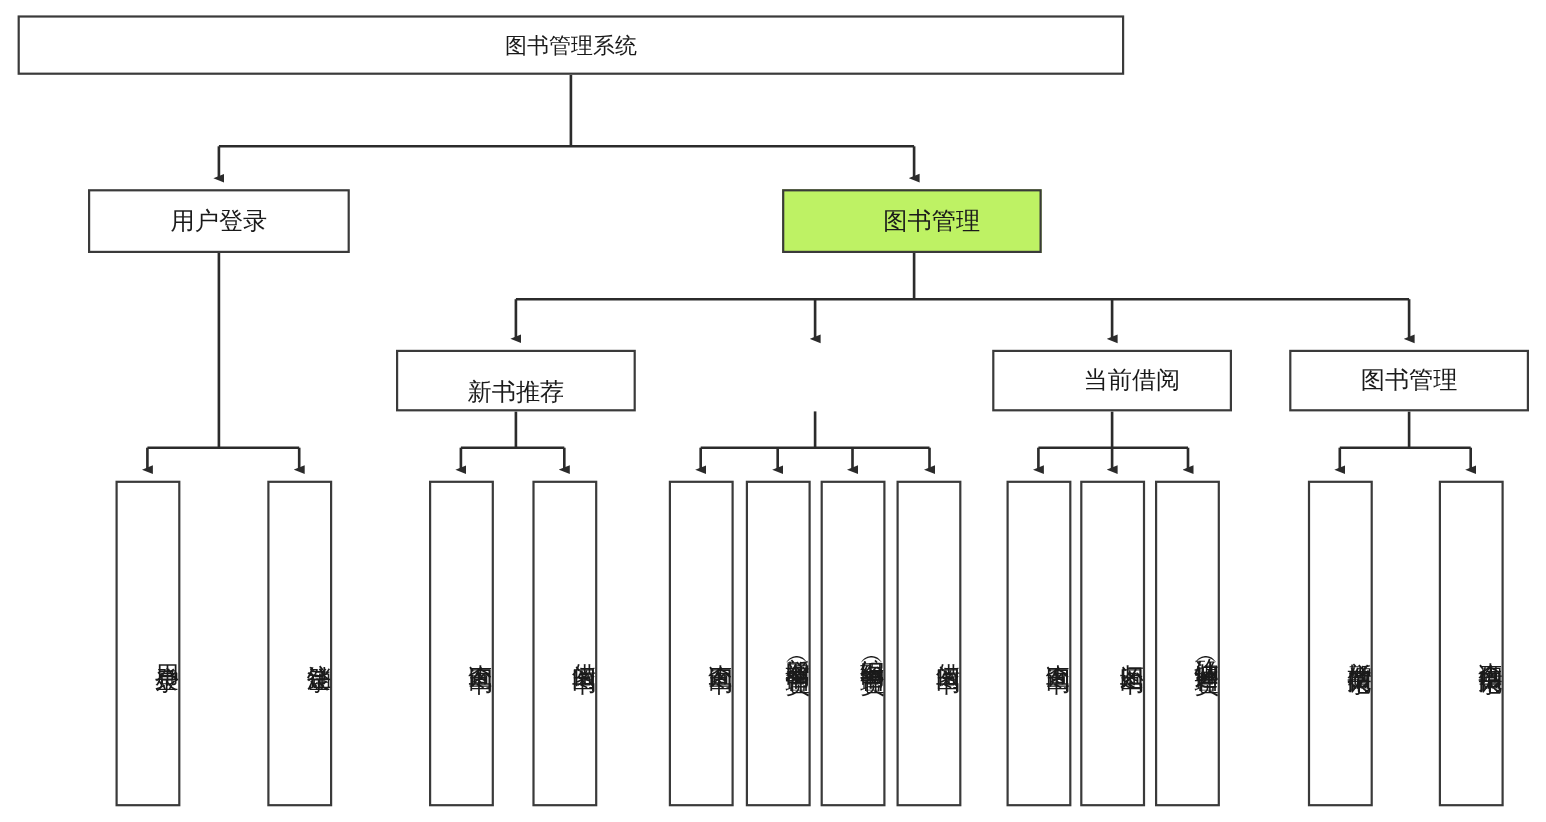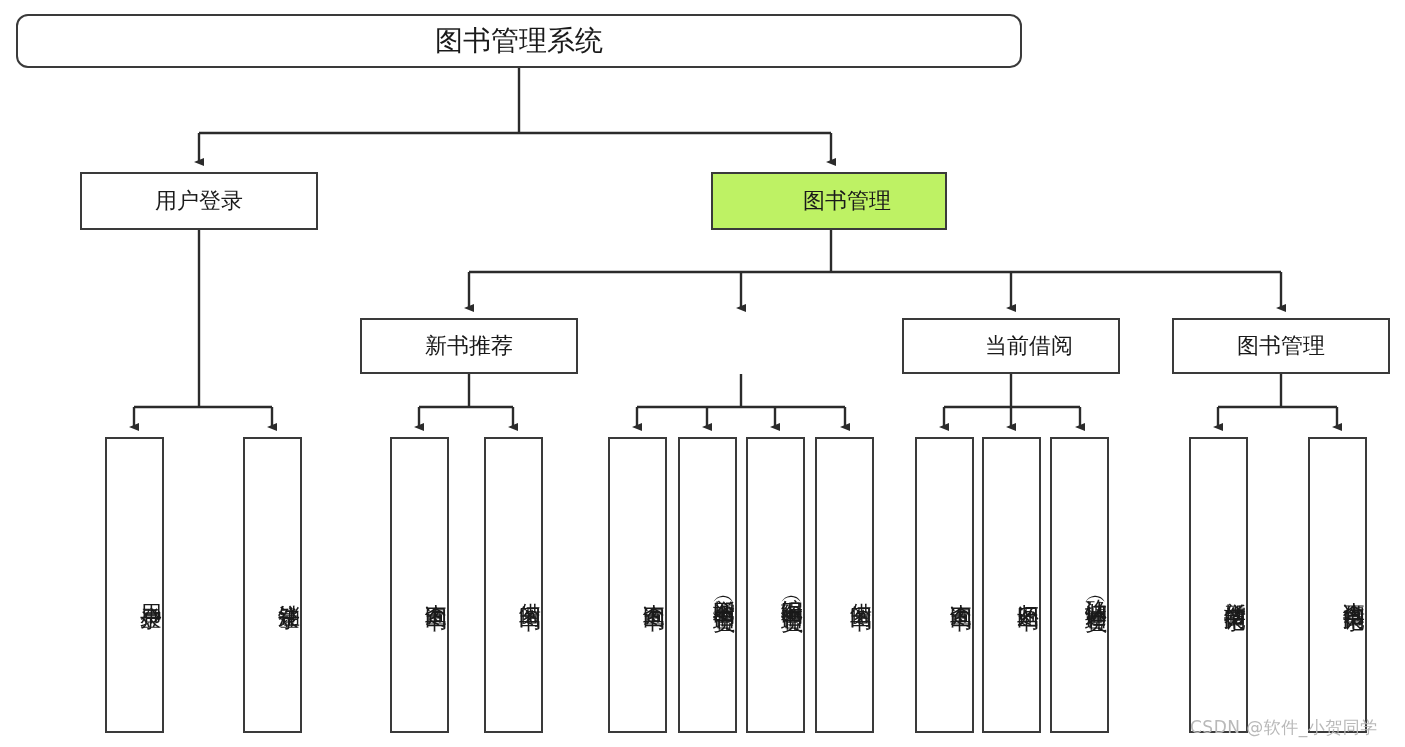--- a/index.html
+++ b/index.html
@@ -27,22 +27,21 @@
     position: absolute;
     box-sizing: border-box;
     background: #ffffff;
     border: 2px solid #3a3a3a;
     display: flex;
     align-items: center;
     justify-content: center;
     color: #1a1a1a;
   }
   .node.root {
-    font-size: 28px;
-    border-radius: 12px;
+    font-size: 20px;
   }
   .node.lvl1 {
     font-size: 22px;
   }
   .node.lvl2 {
     font-size: 22px;
   }
   .node.leaf {
     font-size: 22px;
     writing-mode: vertical-rl;
@@ -125,21 +124,21 @@
     <span>图书管理系统</span>
   </div>
 
   <div class="node lvl1" id="l1-0" style="left: 80px; top: 172px; width: 238px; height: 58px; border-color: rgb(58, 58, 58); background: rgb(255, 255, 255); color: rgb(26, 26, 26);">
     <span>用户登录</span>
   </div>
   <div class="node lvl1" id="l1-1" style="left: 711px; top: 172px; width: 236px; height: 58px; border-color: rgb(58, 58, 58); background: #bef264; color: rgb(26, 26, 26); padding-left: 36px;">
     <span>图书管理</span>
   </div>
 
-  <div class="node lvl2" id="l2-0" style="left: 360px; top: 318px; width: 218px; height: 56px; border-color: rgb(58, 58, 58); background: rgb(255, 255, 255); color: rgb(26, 26, 26);">
+  <div class="node lvl2" id="l2-0" style="left: 360px; top: 318px; width: 218px; height: 56px; border-color: rgb(58, 58, 58); background: rgb(255, 255, 255); color: rgb(26, 26, 26); align-items: flex-end;">
     <span>新书推荐</span>
   </div>
   <div class="node lvl2" id="l2-2" style="left: 902px; top: 318px; width: 218px; height: 56px; border-color: rgb(58, 58, 58); background: rgb(255, 255, 255); color: rgb(26, 26, 26); padding-left: 36px;">
     <span>当前借阅</span>
   </div>
   <div class="node lvl2" id="l2-3" style="left: 1172px; top: 318px; width: 218px; height: 56px; border-color: rgb(58, 58, 58); background: rgb(255, 255, 255); color: rgb(26, 26, 26);">
     <span>图书管理</span>
   </div>
 
   <div class="node leaf" id="lf-0" style="left: 105px; top: 437px; width: 59px; height: 296px; border-color: rgb(58, 58, 58); background: rgb(255, 255, 255); color: rgb(26, 26, 26);">
@@ -175,15 +174,14 @@
   <div class="node leaf" id="lf-10" style="left: 1050px; top: 437px; width: 59px; height: 296px; border-color: rgb(58, 58, 58); background: rgb(255, 255, 255); color: rgb(26, 26, 26);">
     <span class="vlabel">确认归还（管理员）</span>
   </div>
   <div class="node leaf" id="lf-11" style="left: 1189px; top: 437px; width: 59px; height: 296px; border-color: rgb(58, 58, 58); background: rgb(255, 255, 255); color: rgb(26, 26, 26);">
     <span class="vlabel">新增借阅记录</span>
   </div>
   <div class="node leaf" id="lf-12" style="left: 1308px; top: 437px; width: 59px; height: 296px; border-color: rgb(58, 58, 58); background: rgb(255, 255, 255); color: rgb(26, 26, 26);">
     <span class="vlabel">查询借阅记录</span>
   </div>
 
-  <div class="watermark" id="watermark" style="left: 1190px; top: 716px; color: rgb(185, 185, 185);">CSDN @软件_小贺同学</div>
 
 </div>
 
 </body></html>

